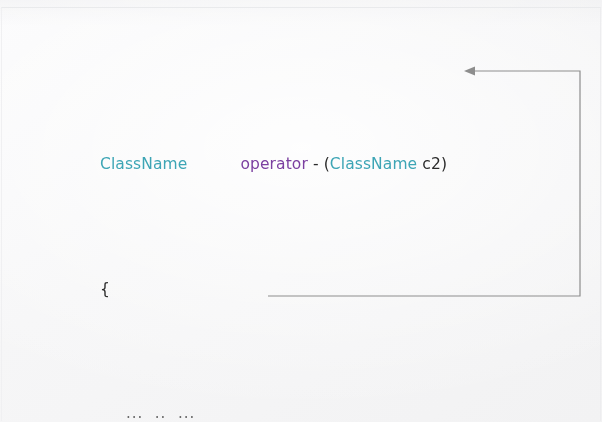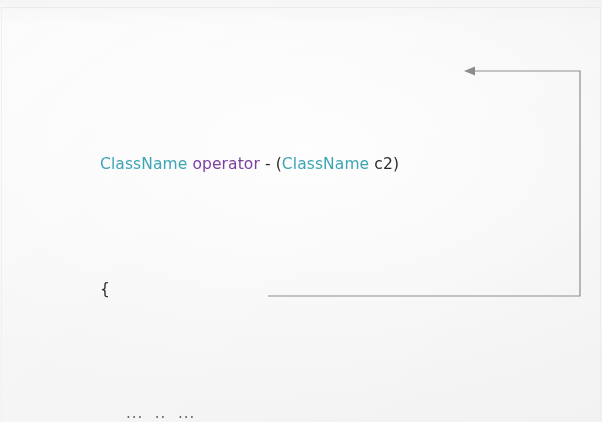--- a/index.html
+++ b/index.html
@@ -58,21 +58,21 @@
     white-space: pre;
     letter-spacing: 0.1px;
   }
   .code-line {
     height: 25px;
     white-space: pre;
   }
   .indent { display: inline-block; width: 26px; }
 
   .tok-type   { color: #3da5b5; }              
-  .tok-kw     { color: #7b3fa0; }              
+  .tok-kw     { color: #7b3fa0; margin-left: 48px; }              
   .tok-plain  { color: #2b2b2b; }
   .tok-dots   { color: #6a6a6a; letter-spacing: 1px; font-size: 15px; }
 
   
   .code-line.dots { line-height: 22px; height: 22px; }
 
   
   #connector {
     position: absolute;
     left: 0;

